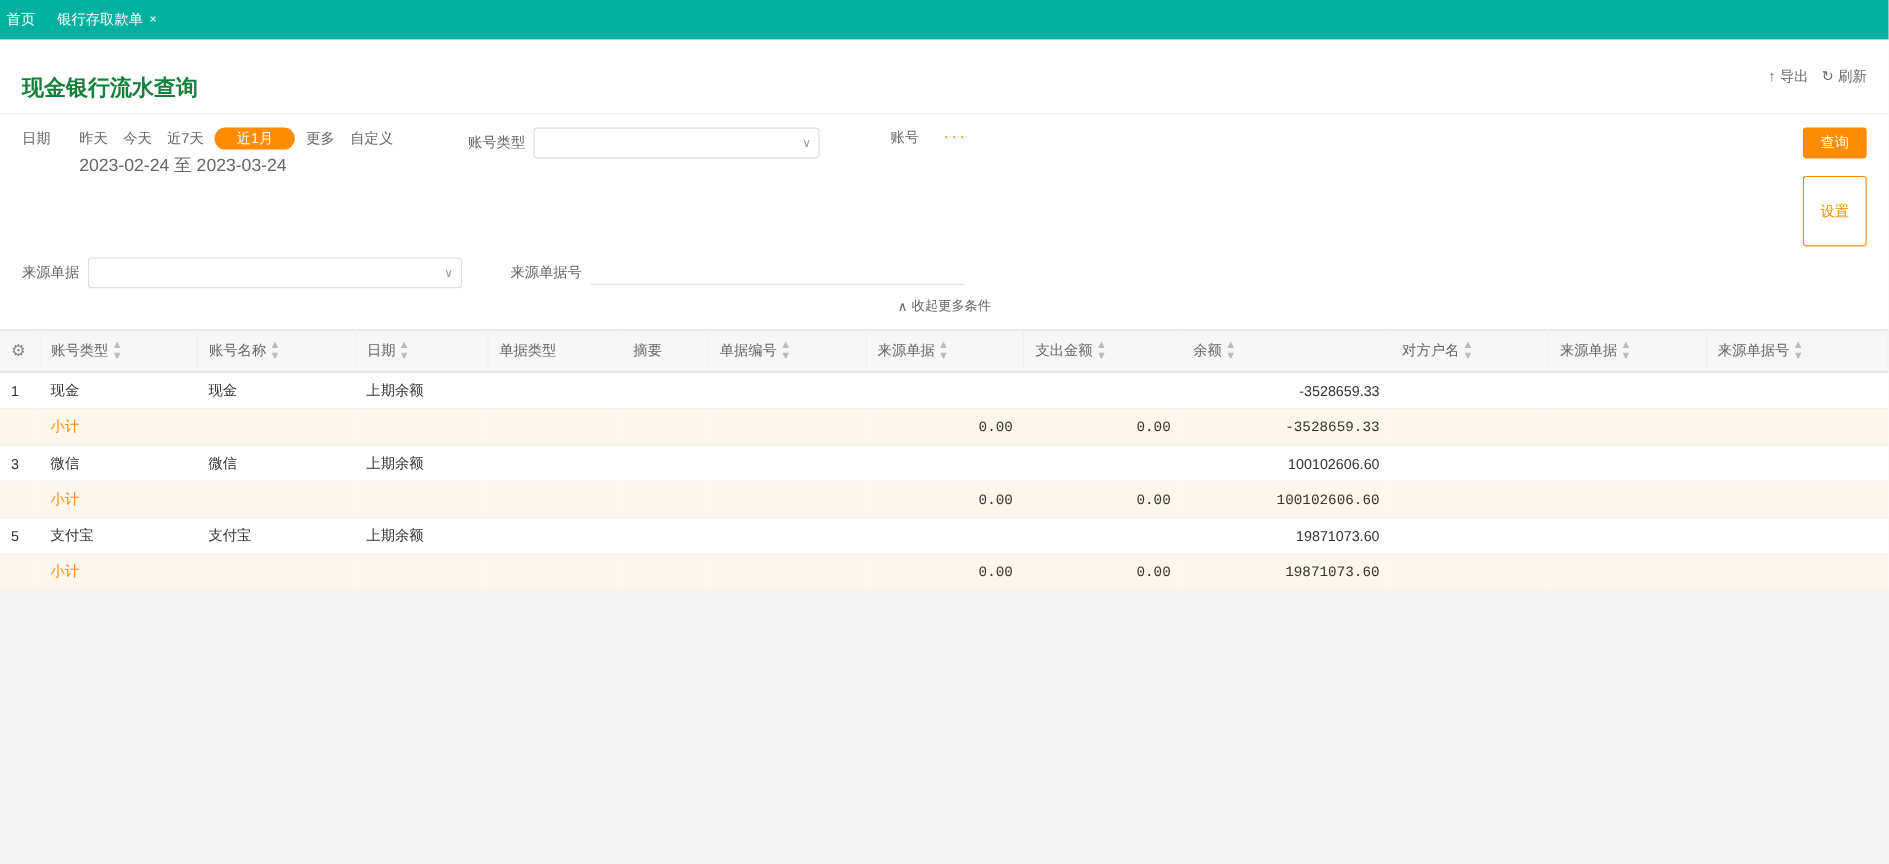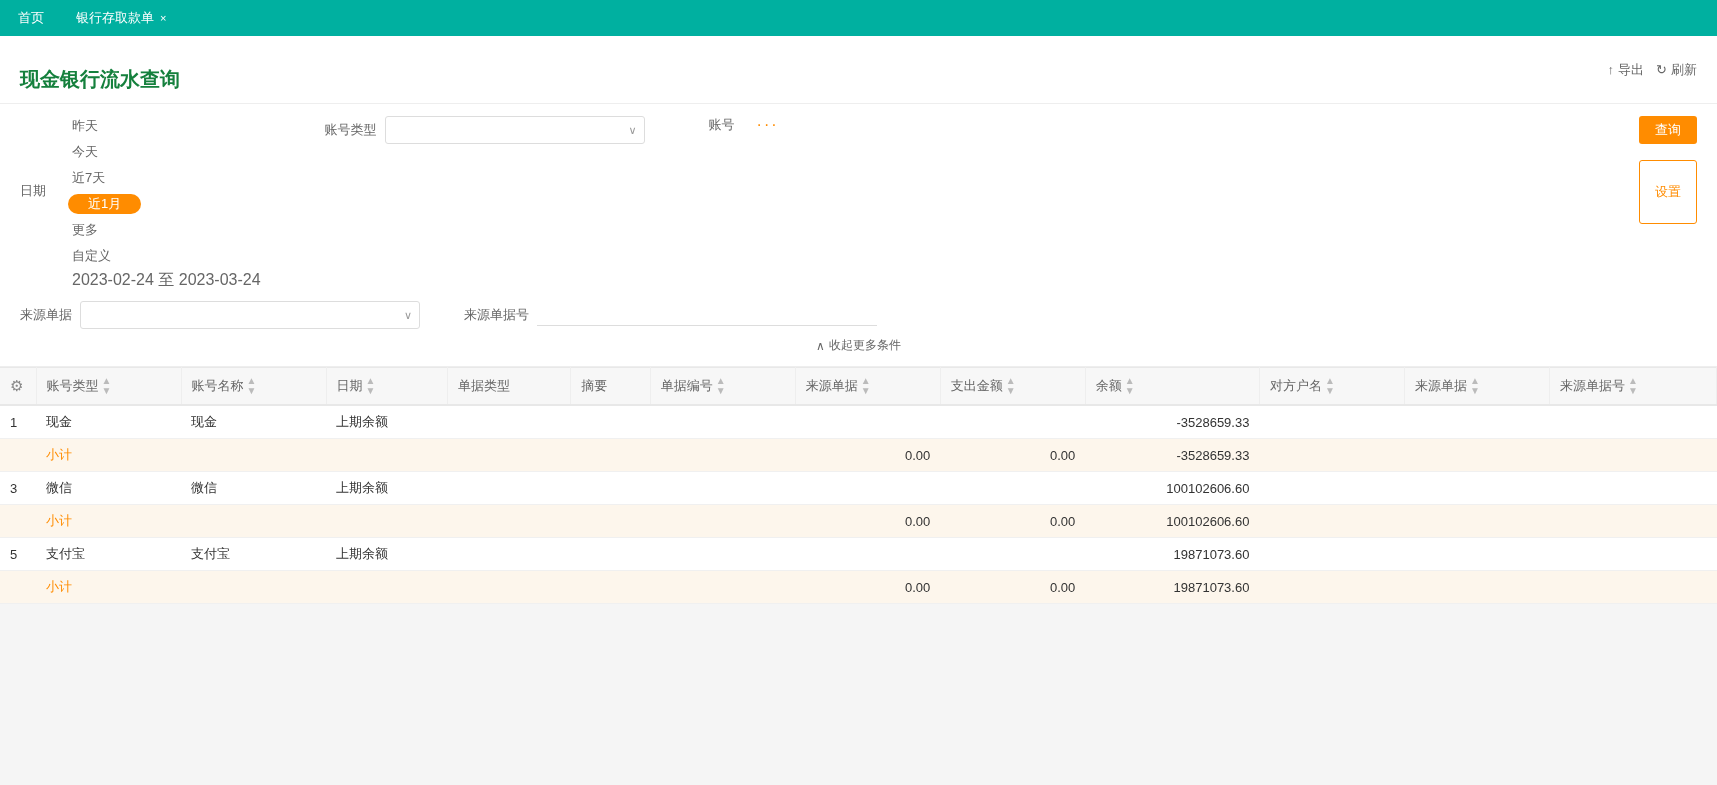--- a/index.html
+++ b/index.html
@@ -25,21 +25,21 @@
       display: flex;
       align-items: center;
       gap: 4px;
     }
     .nav-item .close-x {
       font-size: 11px;
       color: inherit;
       margin-left: 2px;
     }
     .nav-home {
-      padding: 0 18px;
+      padding: 0 6px;
       height: 36px;
       line-height: 36px;
       color: #fff;
       font-size: 13px;
     }
 
     
     .page-header {
       background: #fff;
       padding: 10px 20px;
@@ -74,23 +74,22 @@
       padding: 12px 20px;
       border-bottom: 1px solid #eee;
     }
     .filter-label {
       color: #666;
       white-space: nowrap;
       min-width: 40px;
     }
     .date-options {
       display: flex;
-      align-items: flex-start;
+      align-items: flex-end;
       gap: 6px;
-      flex-direction: column;
     }
     .date-btn {
       color: #666;
       cursor: pointer;
       font-size: 13px;
       padding: 1px 4px;
     }
     .date-btn.active {
       background: #ff8c00;
       color: #fff;
@@ -218,20 +217,21 @@
     .data-table tbody td {
       padding: 7px 10px;
       color: #333;
       white-space: nowrap;
     }
     .row-subtotal {
       background: #fdf6ec;
     }
     .row-subtotal td {
       color: #333;
+      font-family: Liberation Mono, monospace;
     }
     .num-col {
       color: #666;
     }
     .gear-col {
       width: 36px;
       text-align: center;
     }
     .gear-icon-th {
       cursor: pointer;

